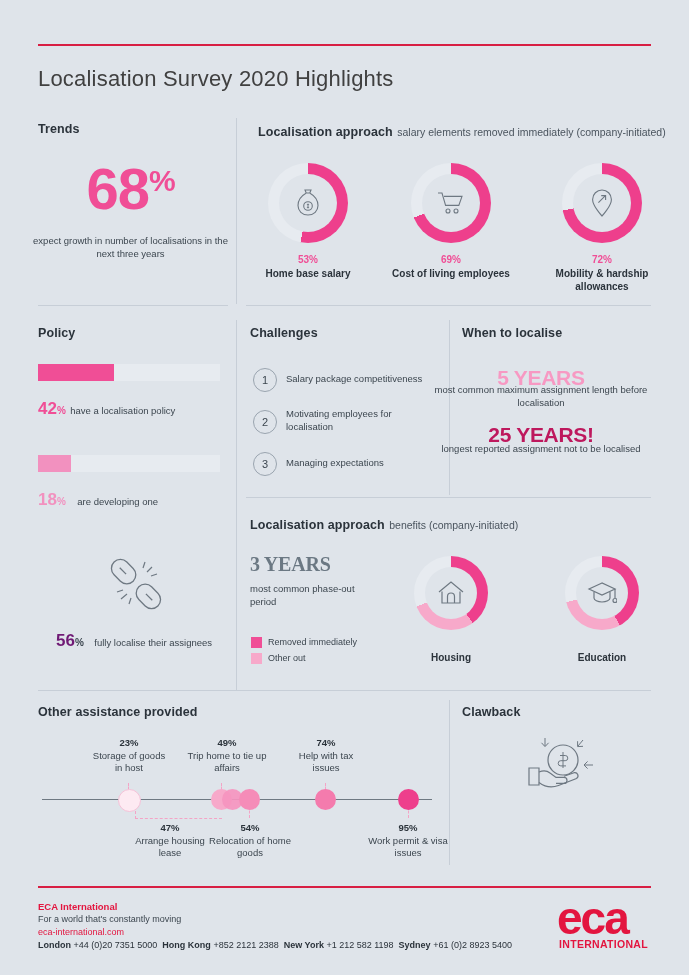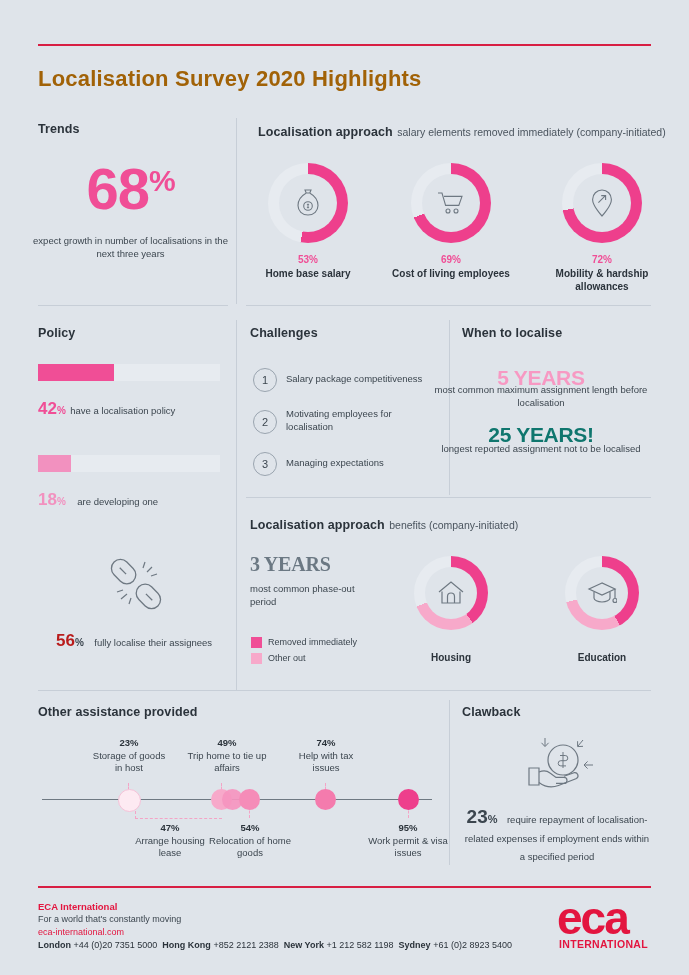--- a/index.html
+++ b/index.html
@@ -15,21 +15,21 @@
   
   .abs{position:absolute;}
   .vrule{position:absolute;width:1px;background:#c7ced7;}
   .hrule{position:absolute;height:1px;background:#c7ced7;}
   .sec-title{font-size:12.5px;font-weight:bold;color:#2b333b;letter-spacing:.1px;}
   .sec-sub{font-size:10.5px;font-weight:normal;color:#4a545e;}
   .small{font-size:9.5px;line-height:12.5px;color:#3c464f;}
 
   
   .top-rule{position:absolute;left:38px;top:44px;width:613px;height:2px;background:#d81e43;}
-  .title{position:absolute;left:38px;top:66px;font-size:22px;color:#a16207;font-weight:bold;letter-spacing:.2px;}
+  .title{position:absolute;left:38px;top:66px;font-size:22px;color:#404040;font-weight:normal;letter-spacing:.2px;}
 
   
   .big-pct{position:absolute;left:38px;top:152px;width:185px;text-align:center;
            font-size:58px;font-weight:bold;color:#f04e96;line-height:58px;letter-spacing:-1px;}
   .big-pct .u{font-size:30px;vertical-align:18px;}
   .big-cap{position:absolute;left:33px;top:234px;width:195px;text-align:center;
            font-size:9.5px;line-height:13px;color:#3c464f;}
 
   
   .donut{position:absolute;border-radius:50%;}
@@ -167,41 +167,41 @@
       <g transform="rotate(-45 36 36)">
         <rect x="27" y="5" width="18" height="27" rx="9"></rect>
         <rect x="27" y="40" width="18" height="27" rx="9"></rect>
         <path d="M36 13v9M36 50v9"></path>
       </g>
       <path d="M47 24l5-5M43 20l2-6M51 28l6-2" stroke-width="1.2"></path>
       <path d="M27 46l-6 5M31 50l-2 6M23 42l-6 2" stroke-width="1.2"></path>
     </svg>
   </div>
   <div class="abs" style="left:56px;top:631px;">
-    <span class="pct-lead" style="color:#b91c1c;">56</span><span class="pct-lead" style="color:#3c464f;font-size:10px;">%</span>
+    <span class="pct-lead" style="color:#701a75;">56</span><span class="pct-lead" style="color:#3c464f;font-size:10px;">%</span>
     <span class="small" style="margin-left:6px;">fully localise their assignees</span>
   </div>
 
   <div class="sec-title abs" style="left:250px;top:326px;">Challenges</div>
 
   <div class="ch-num" style="left:253px;top:368px;">1</div>
   <div class="ch-txt" style="left:286px;top:373px;width:150px;">Salary package competitiveness</div>
 
   <div class="ch-num" style="left:253px;top:410px;">2</div>
   <div class="ch-txt" style="left:286px;top:408px;width:135px;">Motivating employees for localisation</div>
 
   <div class="ch-num" style="left:253px;top:452px;">3</div>
   <div class="ch-txt" style="left:286px;top:457px;width:150px;">Managing expectations</div>
 
   <div class="sec-title abs" style="left:462px;top:326px;">When to localise</div>
 
   <div class="yrs" style="left:431px;top:366px;color:#f799c3;">5 YEARS</div>
   <div class="yrs-cap" style="left:431px;top:384px;">most common maximum assignment length before localisation</div>
 
-  <div class="yrs" style="left:431px;top:423px;color:#0f766e;">25 YEARS!</div>
+  <div class="yrs" style="left:431px;top:423px;color:#be185d;">25 YEARS!</div>
   <div class="yrs-cap" style="left:431px;top:443px;">longest reported assignment not to be localised</div>
 
   <div class="abs" style="left:250px;top:515px;">
     <span class="sec-title">Localisation approach</span>
     <span class="sec-sub">benefits (company-initiated)</span>
   </div>
 
   <div class="abs" style="left:250px;top:553px;font-size:20px;font-weight:bold;color:#6b7883;letter-spacing:-.2px;font-family:Liberation Serif, serif;">3 YEARS</div>
   <div class="abs" style="left:250px;top:582px;width:120px;font-size:9.5px;line-height:13px;">most common phase-out period</div>
 
@@ -289,24 +289,20 @@
       <path d="M48 18v16M45 21.5h5.2a2.6 2.6 0 010 5.2h-4.4a2.6 2.6 0 000 5.2H51" stroke-width="1"></path>
       <path d="M14 34h10v17H14z"></path>
       <path d="M24 38c4-1.6 8-1.4 11 1l6 4.4h8a3 3 0 010 6H41"></path>
       <path d="M24 48.5c6 4.5 13 5.5 19.5 3l18-7a3.2 3.2 0 00-2.5-5.8l-10 3.6"></path>
       <path d="M30 4v8M26.5 8.8L30 12.6 33.6 8.8" stroke-width="1"></path>
       <path d="M68 6l-5 6M62.6 7.2L62.6 12.6 68 12.3" stroke-width="1"></path>
       <path d="M78 31h-8M72.6 27.4L69 31l3.6 3.6" stroke-width="1"></path>
     </svg>
   </div>
 
-  <div class="abs" style="left:462px;top:806px;width:190px;text-align:center;">
-    <span class="pct-lead" style="font-size:19px;color:#3c464f;">23</span><span class="pct-lead" style="font-size:11px;color:#3c464f;">%</span>
-    <span class="small" style="margin-left:5px;">require repayment of localisation-related expenses if employment ends within a specified period</span>
-  </div>
 
   <div class="f-rule"></div>
   <div class="f-name">ECA International</div>
   <div class="f-tag">For a world that's constantly moving</div>
   <div class="f-url">eca-international.com</div>
   <div class="f-off">
     <b>London</b>
     <span>+44 (0)20 7351 5000</span>&nbsp;
     <b>Hong Kong</b>
     <span>+852 2121 2388</span>&nbsp;

